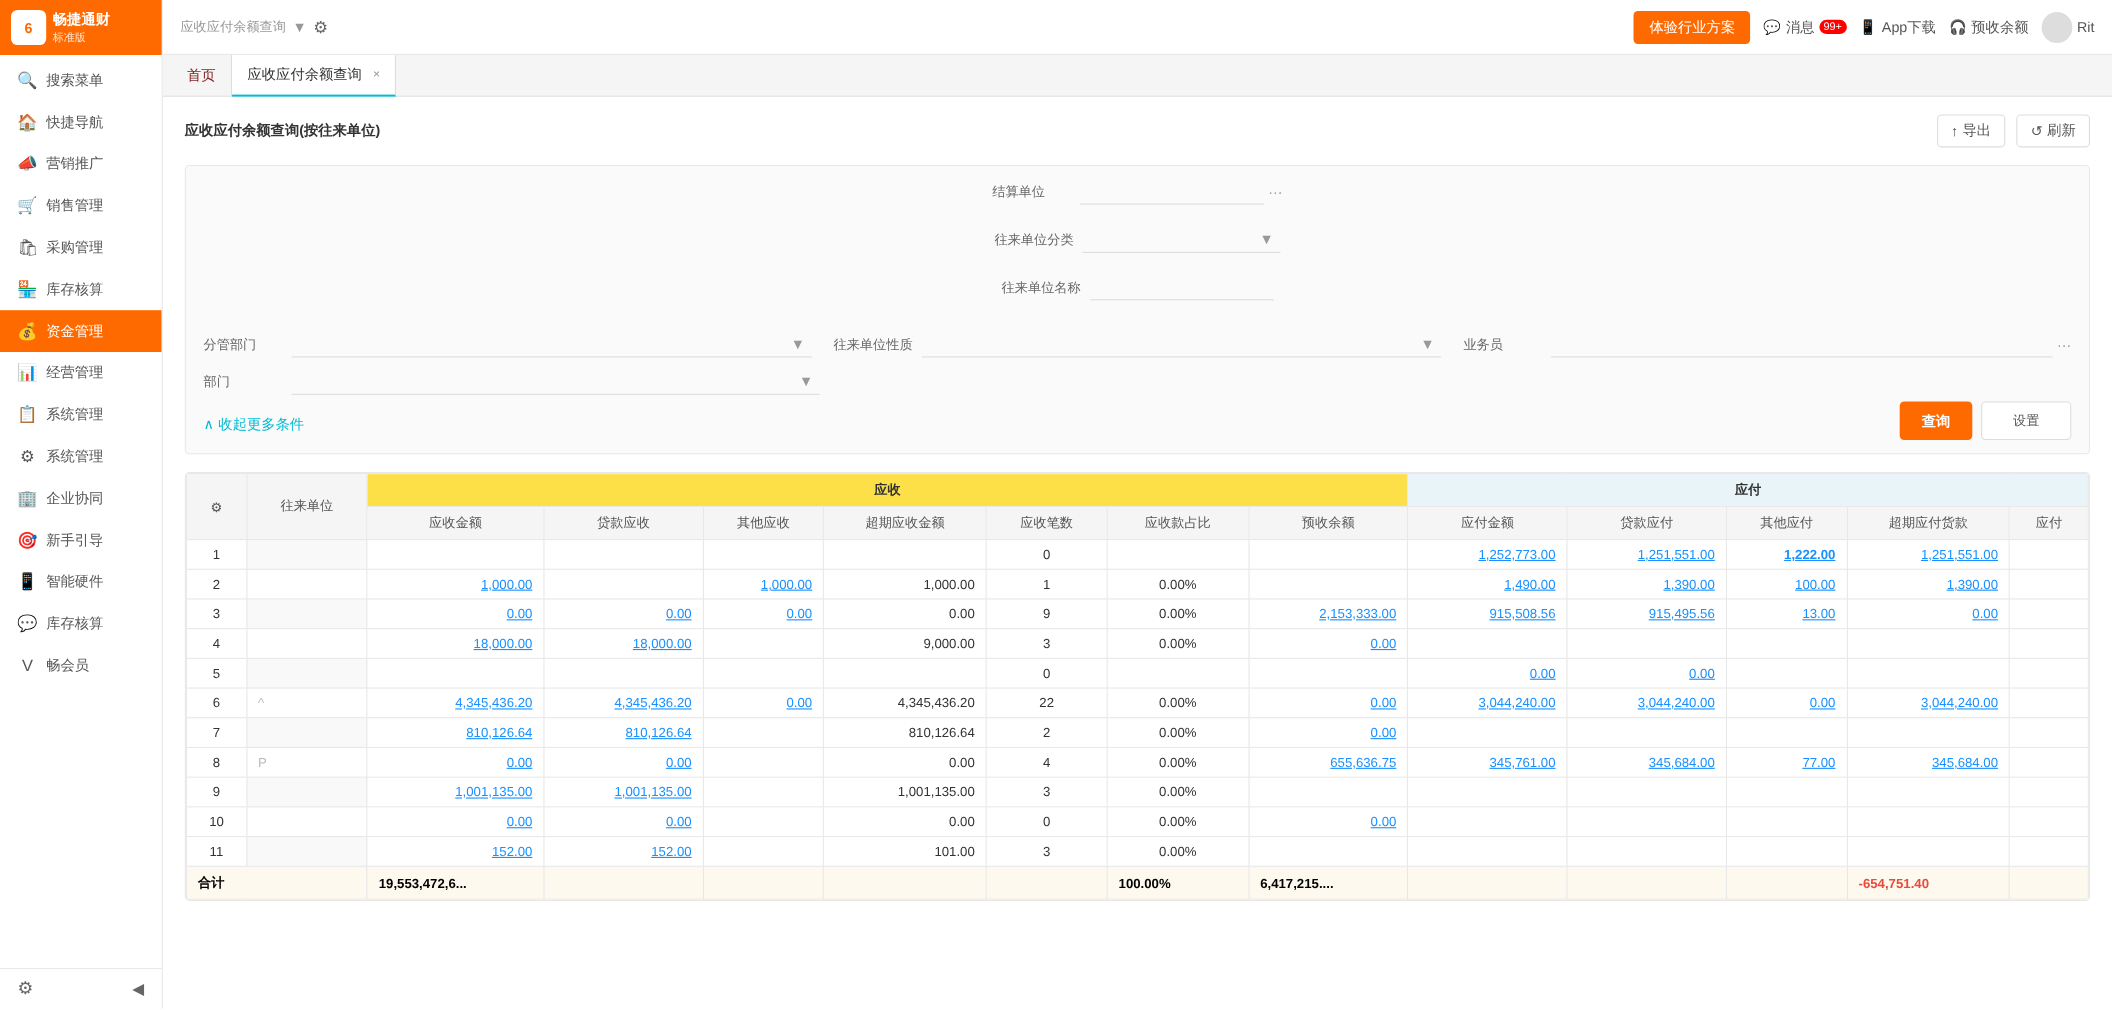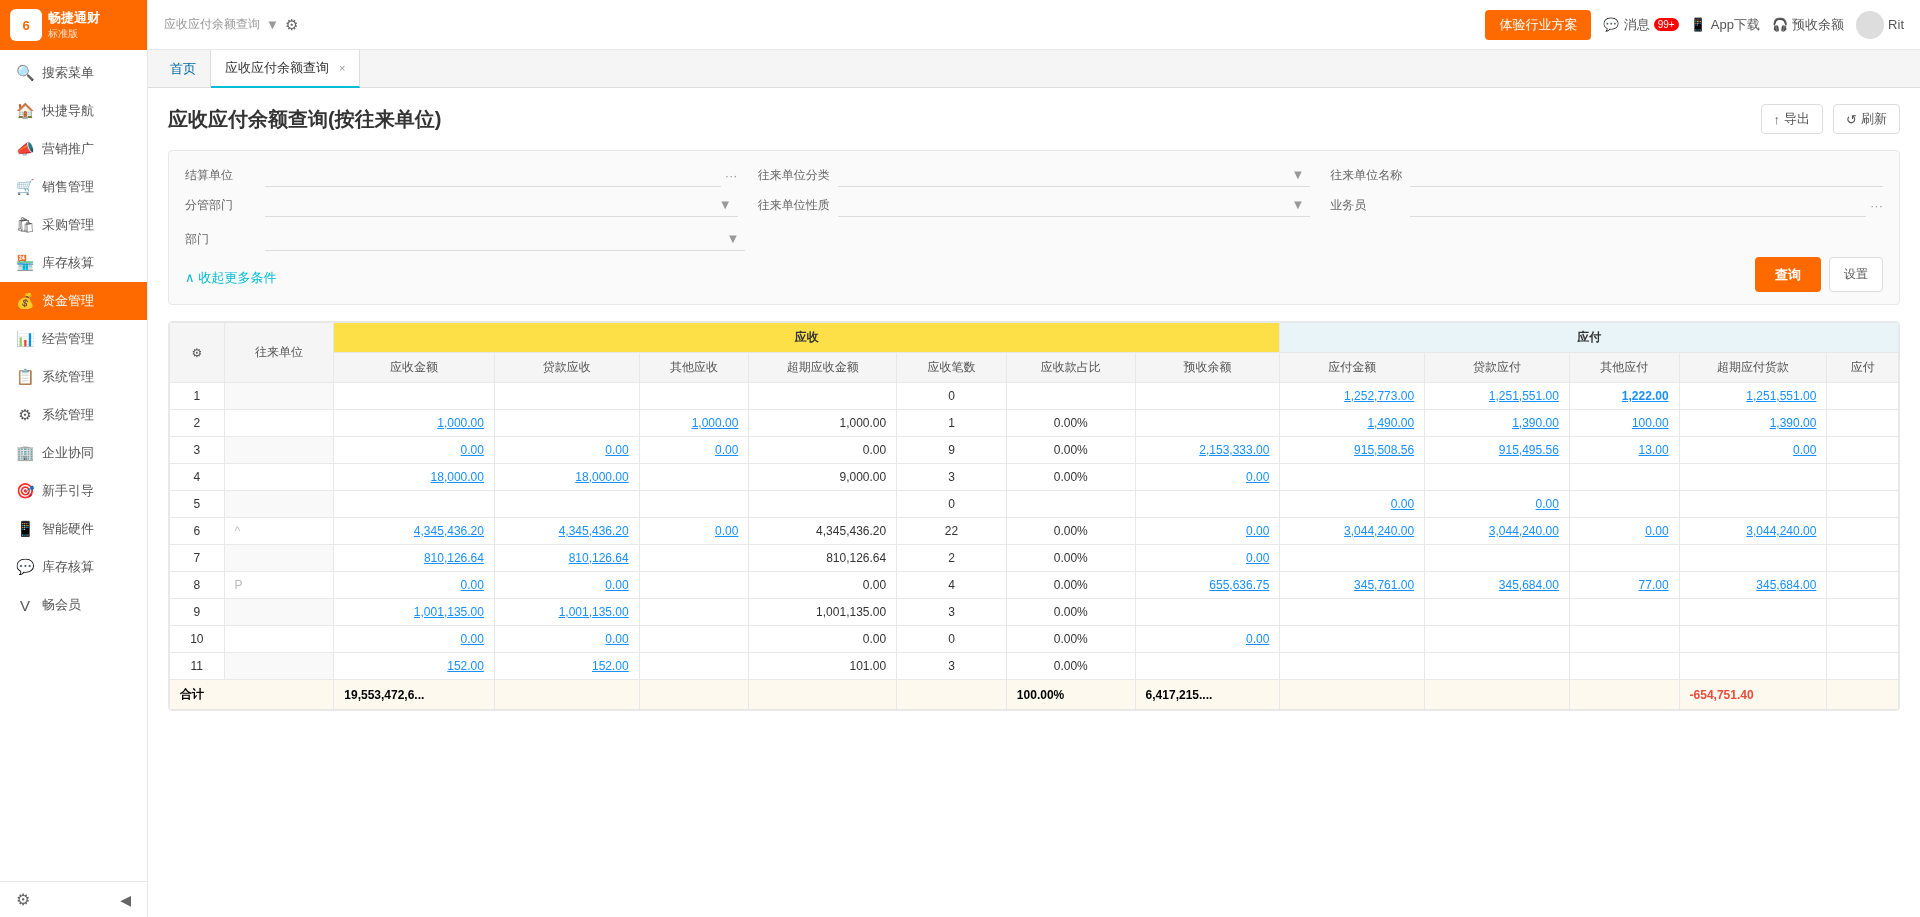--- a/index.html
+++ b/index.html
@@ -54,35 +54,35 @@
       display: flex; flex-direction: column; overflow: hidden;
     }
 
     
     .tab-bar {
       background: #f5f5f5; border-bottom: 1px solid #ddd;
       display: flex; align-items: center; height: 38px; padding: 0 8px;
     }
     .tab-item {
       padding: 0 14px; height: 38px; display: flex; align-items: center; gap: 6px;
-      cursor: pointer; font-size: 13px; color: #0369a1; border-right: 1px solid #ddd;
+      cursor: pointer; font-size: 13px; color: #7f1d1d; border-right: 1px solid #ddd;
     }
     .tab-item.active {
       background: #fff; color: #333; border-bottom: 2px solid #00bcd4; margin-bottom: -1px;
     }
     .tab-close { font-size: 11px; color: #999; cursor: pointer; margin-left: 4px; }
 
     
     .page-content {
       flex: 1; overflow-y: auto; background: #fff; padding: 16px 20px;
     }
     .page-header {
       display: flex; align-items: center; justify-content: space-between; margin-bottom: 16px;
     }
-    .page-title { font-size: 20px; font-weight: bold; color: #333; }
+    .page-title { font-size: 13px; font-weight: bold; color: #333; }
     .page-actions { display: flex; gap: 10px; }
     .btn-export, .btn-refresh {
       border: 1px solid #ddd; background: #fff; border-radius: 4px;
       padding: 5px 12px; cursor: pointer; font-size: 12px; color: #555;
       display: flex; align-items: center; gap: 4px;
     }
 
     
     .filter-area {
       background: #fafafa; border: 1px solid #e8e8e8; border-radius: 4px;
@@ -118,21 +118,21 @@
     .collapse-more {
       text-align: center; color: #00bcd4; cursor: pointer; font-size: 12px;
       padding-top: 6px; display: flex; align-items: center; justify-content: center; gap: 4px;
     }
     .btn-query {
       background: #ff6a00; color: #fff; border: none; border-radius: 4px;
       padding: 8px 20px; cursor: pointer; font-size: 13px; font-weight: bold;
     }
     .btn-settings-right {
       border: 1px solid #ddd; background: #fff; border-radius: 4px;
-      padding: 8px 14px; cursor: pointer; font-size: 12px; color: #555;
+      padding: 8px 28px; cursor: pointer; font-size: 12px; color: #555;
     }
 
     
     .table-container {
       border: 1px solid #e8e8e8; border-radius: 4px; overflow: auto;
     }
     .data-table {
       width: 100%; border-collapse: collapse; white-space: nowrap;
     }
     .data-table th, .data-table td {
@@ -294,21 +294,21 @@
         </button>
       </div>
     </div>
 
     <div class="filter-area">
       <div style="display:flex; gap:16px; align-items:flex-start;">
 
 
         <div style="flex:1;">
 
-          <div style="display:flex; gap:20px; margin-bottom:6px; align-items:center;">
+          <div style="display:flex; gap:20px; margin-bottom:28px; align-items:center;flex-direction:column;">
             <div class="filter-field">
               <span class="filter-field-label">结算单位</span>
               <div class="filter-input-with-btn">
                 <input class="filter-input" type="text" value="" style="">
                 <span class="filter-dots">···</span>
               </div>
             </div>
             <div class="filter-field">
               <span class="filter-field-label">往来单位分类</span>
               <div style="flex:1;display:flex;align-items:center;border-bottom:1px solid #ddd;padding:4px 6px;">

